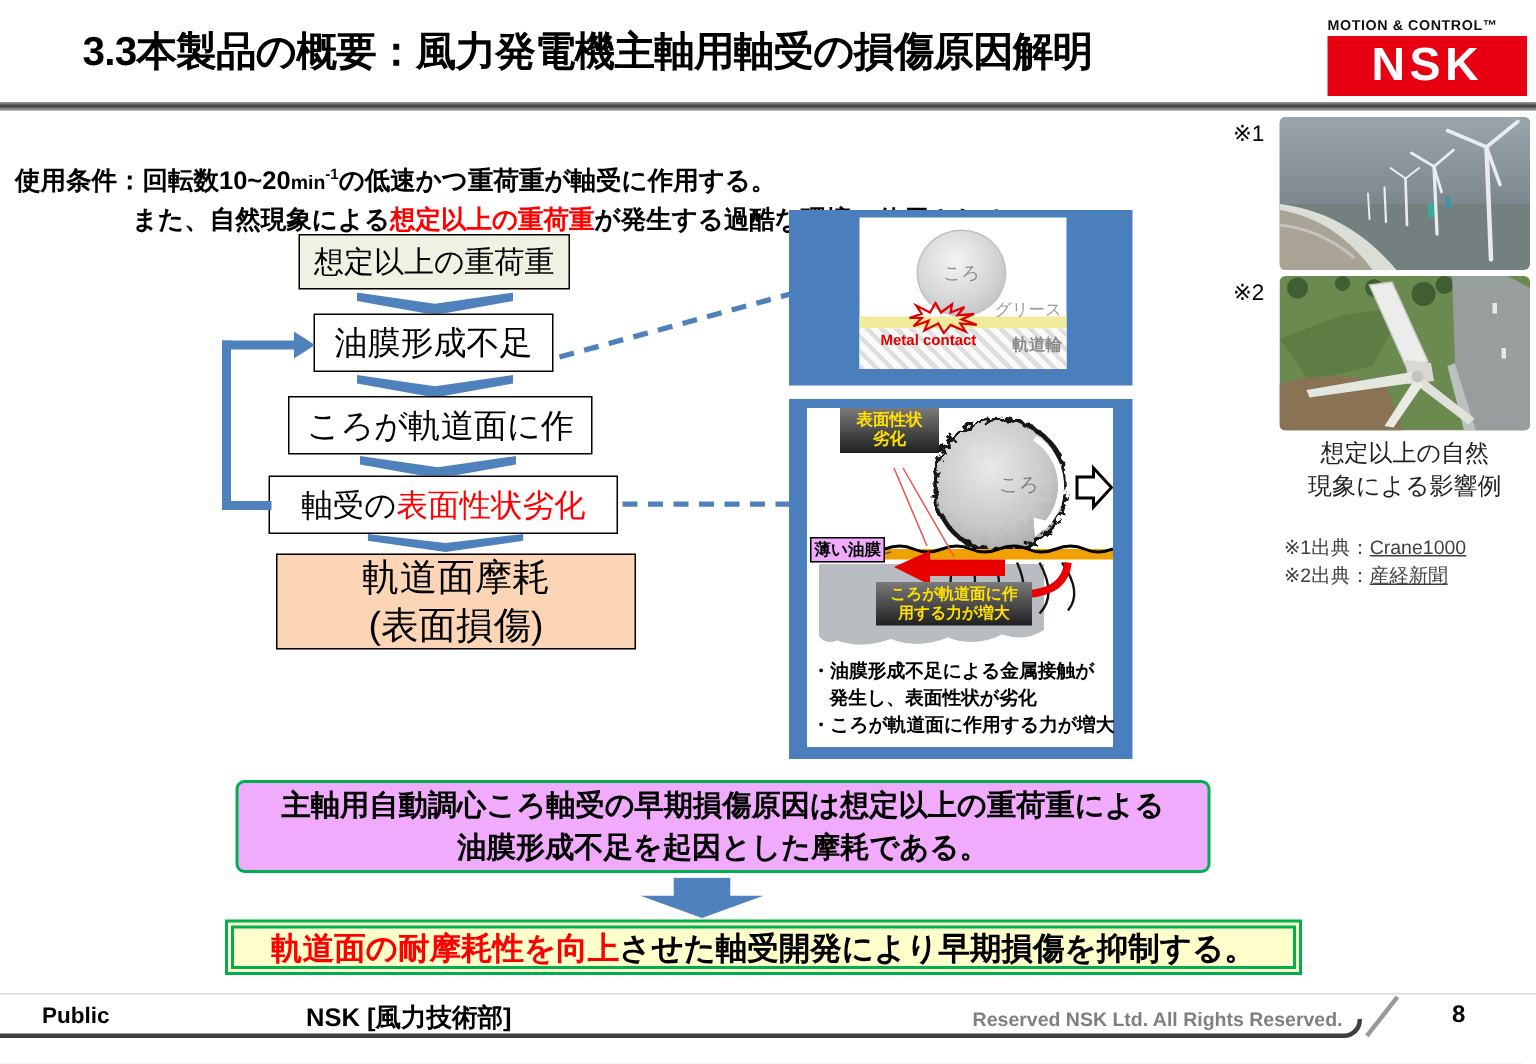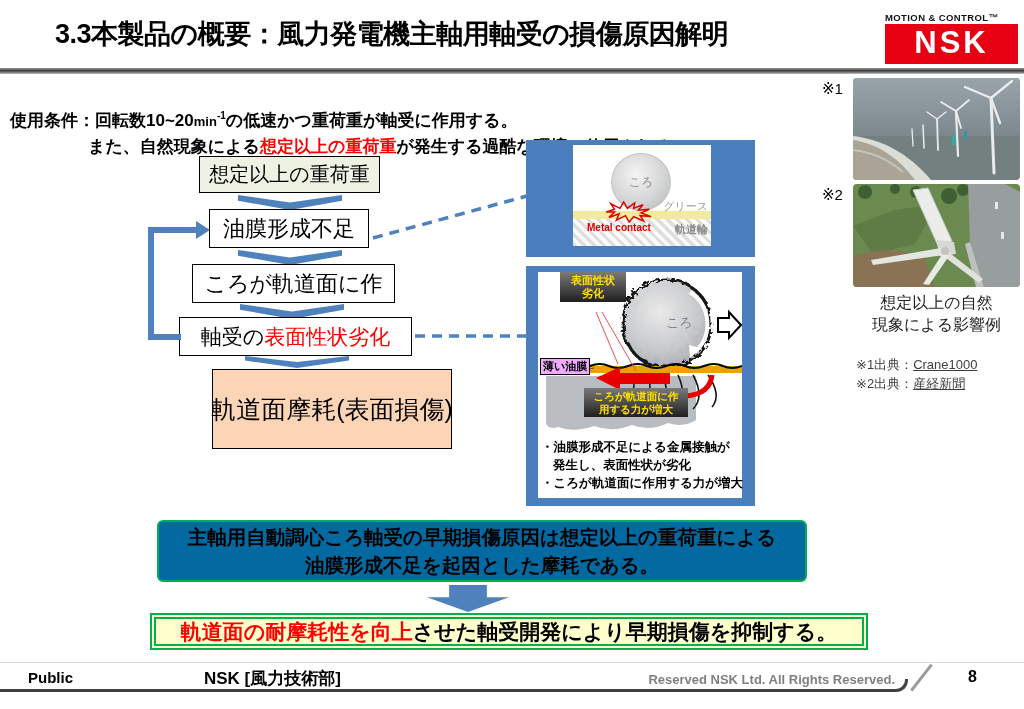--- a/index.html
+++ b/index.html
@@ -20,21 +20,21 @@
   .red { color:#ff0000; }
   .unit { font-size:13px; }
   .unit-sup { font-size:10px; vertical-align:super; }
 
   
   .fbox { position:absolute; background:#fff; border:1.6px solid #000; display:flex; align-items:center; justify-content:center; font-size:22px; color:#000; white-space:nowrap; }
   .fbox1 { left:199px; top:156px; width:181px; height:37px; background:#edf2e3; font-size:20px; }
   .fbox2 { left:209px; top:209px; width:160px; height:39px; }
   .fbox3 { left:192px; top:264px; width:203px; height:39px; }
   .fbox4 { left:179px; top:317px; width:233px; height:39px; font-size:21px; }
-  .fbox5 { left:212px; top:369px; width:240px; height:80px; background:#fbd5b5; flex-direction:row; font-size:25px; line-height:1.3; }
+  .fbox5 { left:184px; top:369px; width:240px; height:64px; background:#fbd5b5; flex-direction:column; font-size:25px; line-height:1.3; }
   .chev { position:absolute; width:104px; height:15px; background:#4f81bd;
     clip-path:polygon(0 0,50% 50%,100% 0,100% 38%,50% 100%,0 38%); }
   .chev1 { left:238px; top:195px; } .chev2 { left:238px; top:250px; }
   .chev3 { left:240px; top:304px; } .chev4 { left:245px; top:356px; height:12px; }
   .loop-seg { position:absolute; background:#4f81bd; }
   .loop-v { left:148px; top:227px; width:6px; height:113px; }
   .loop-top { left:148px; top:227px; width:50px; height:6px; }
   .loop-bot { left:148px; top:334px; width:33px; height:6px; }
   .loop-head { position:absolute; left:196px; top:221px; width:0; height:0;
     border-top:9px solid transparent; border-bottom:9px solid transparent; border-left:14px solid #4f81bd; }
@@ -72,21 +72,21 @@
   .ref-mark { position:absolute; font-size:15px; color:#000; }
   .ref1 { left:822px; top:80px; } .ref2 { left:822px; top:186px; }
   .photo { position:absolute; border-radius:4px; overflow:hidden; }
   .photo1 { left:853px; top:78px; width:167px; height:102px; }
   .photo2 { left:853px; top:184px; width:167px; height:103px; }
   .photo-caption { position:absolute; left:845px; top:292px; width:183px; text-align:center; font-size:16px; color:#222; line-height:1.35; }
   .sources { position:absolute; left:856px; top:356px; font-size:13px; color:#3f3f3f; line-height:1.45; }
   .sources a { color:#3f3f3f; text-decoration:underline; }
 
   
-  .conclusion-box { position:absolute; left:157px; top:520px; width:650px; height:62px; background:#0369a1;
+  .conclusion-box { position:absolute; left:157px; top:520px; width:650px; height:62px; background:#f0abfc;
     border:2.5px solid #00b050; border-radius:6px; display:flex; flex-direction:column; align-items:center; justify-content:center;
     font-size:19.5px; font-weight:bold; color:#000; line-height:1.45; text-align:center; }
   .block-arrow { position:absolute; left:427px; top:585px; width:82px; height:27px; background:#4f81bd;
     clip-path:polygon(27% 0,73% 0,73% 45%,100% 45%,50% 100%,0 45%,27% 45%); }
   .action-box { position:absolute; left:150px; top:613px; width:718px; height:37px; background:#ffffcc;
     border:2px solid #00b050; box-shadow:inset 0 0 0 2px #ffffcc, inset 0 0 0 4px #00b050;
     display:flex; align-items:center; justify-content:center; font-size:21px; font-weight:bold; color:#000; white-space:nowrap; }
 
   
   .footer-divider { position:absolute; left:0; top:662px; width:100%; height:1px; background:#d9d9d9; }

